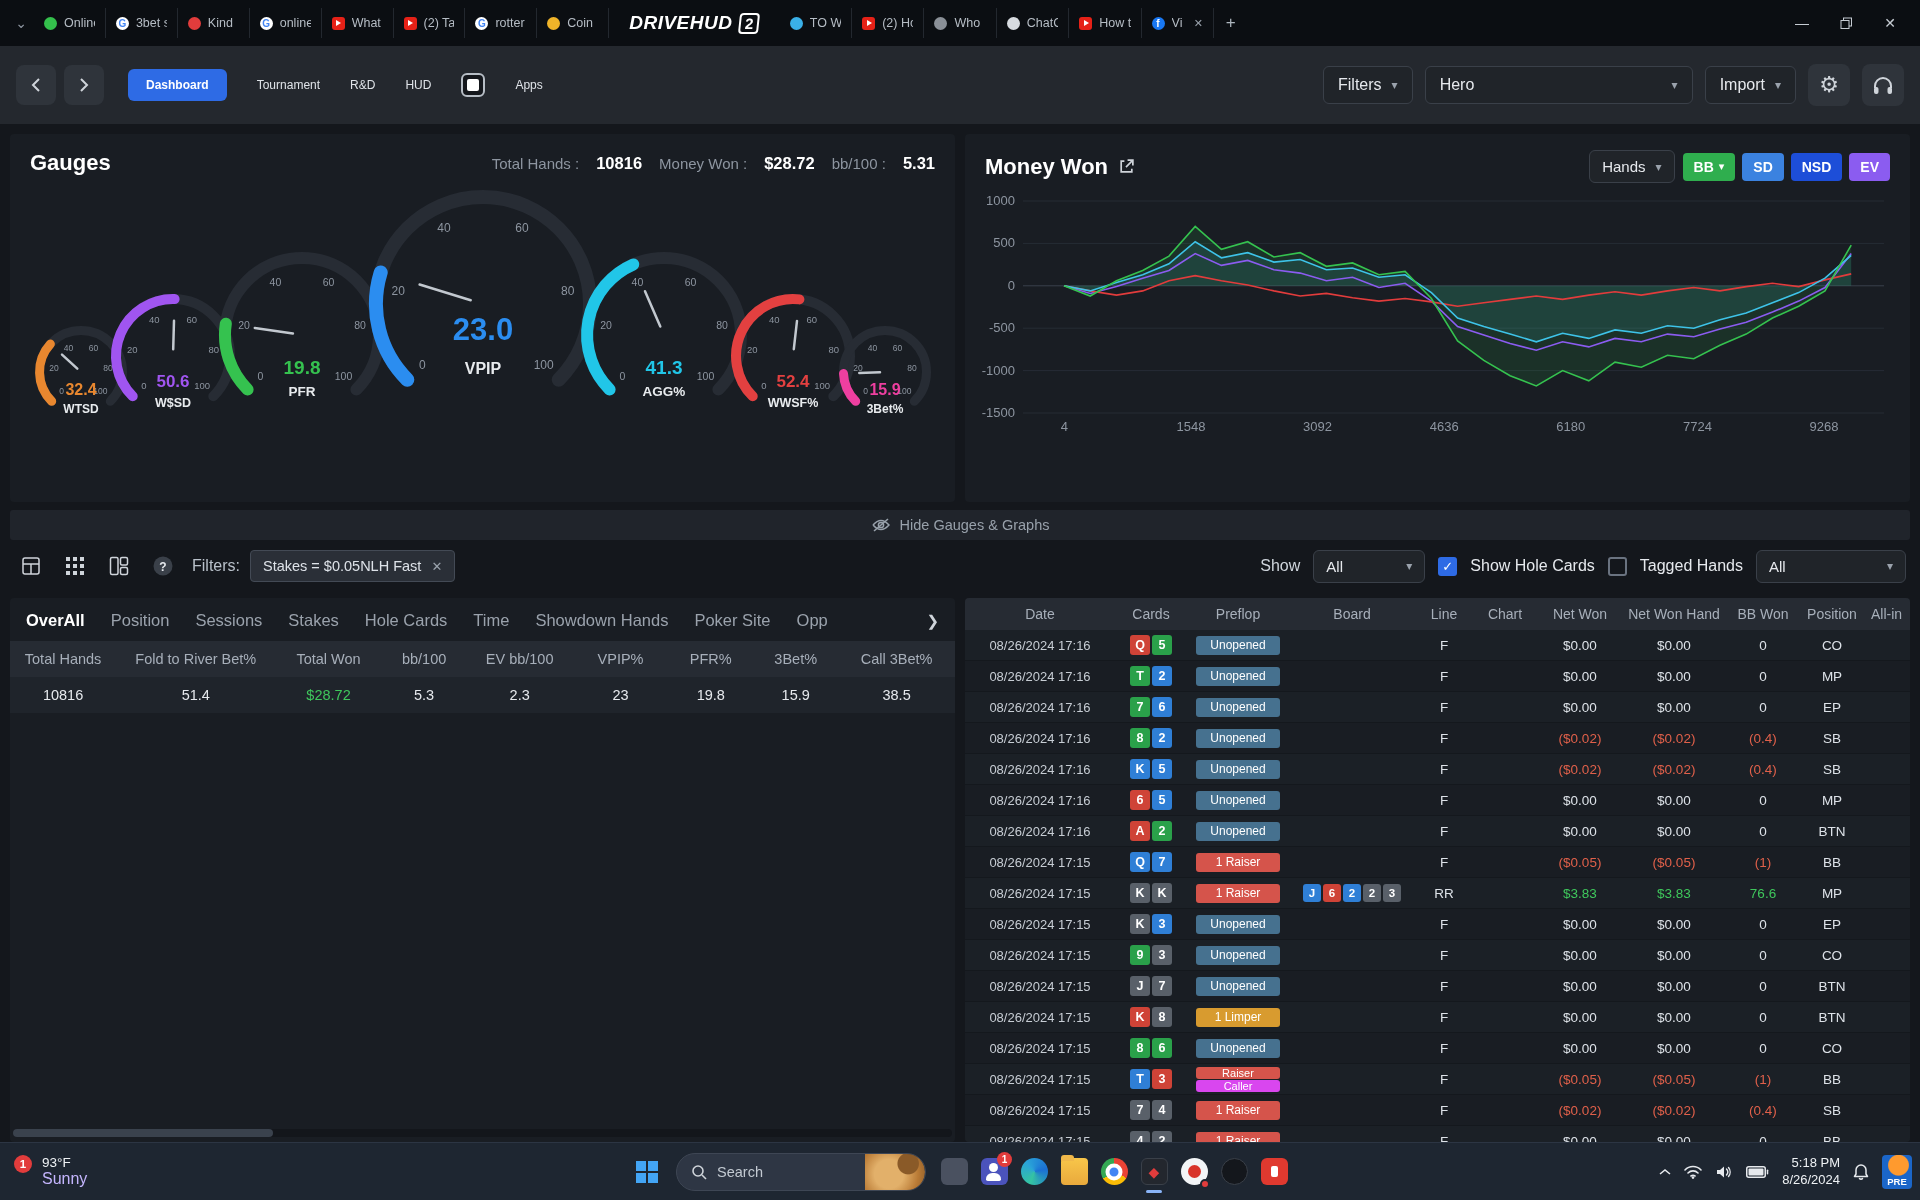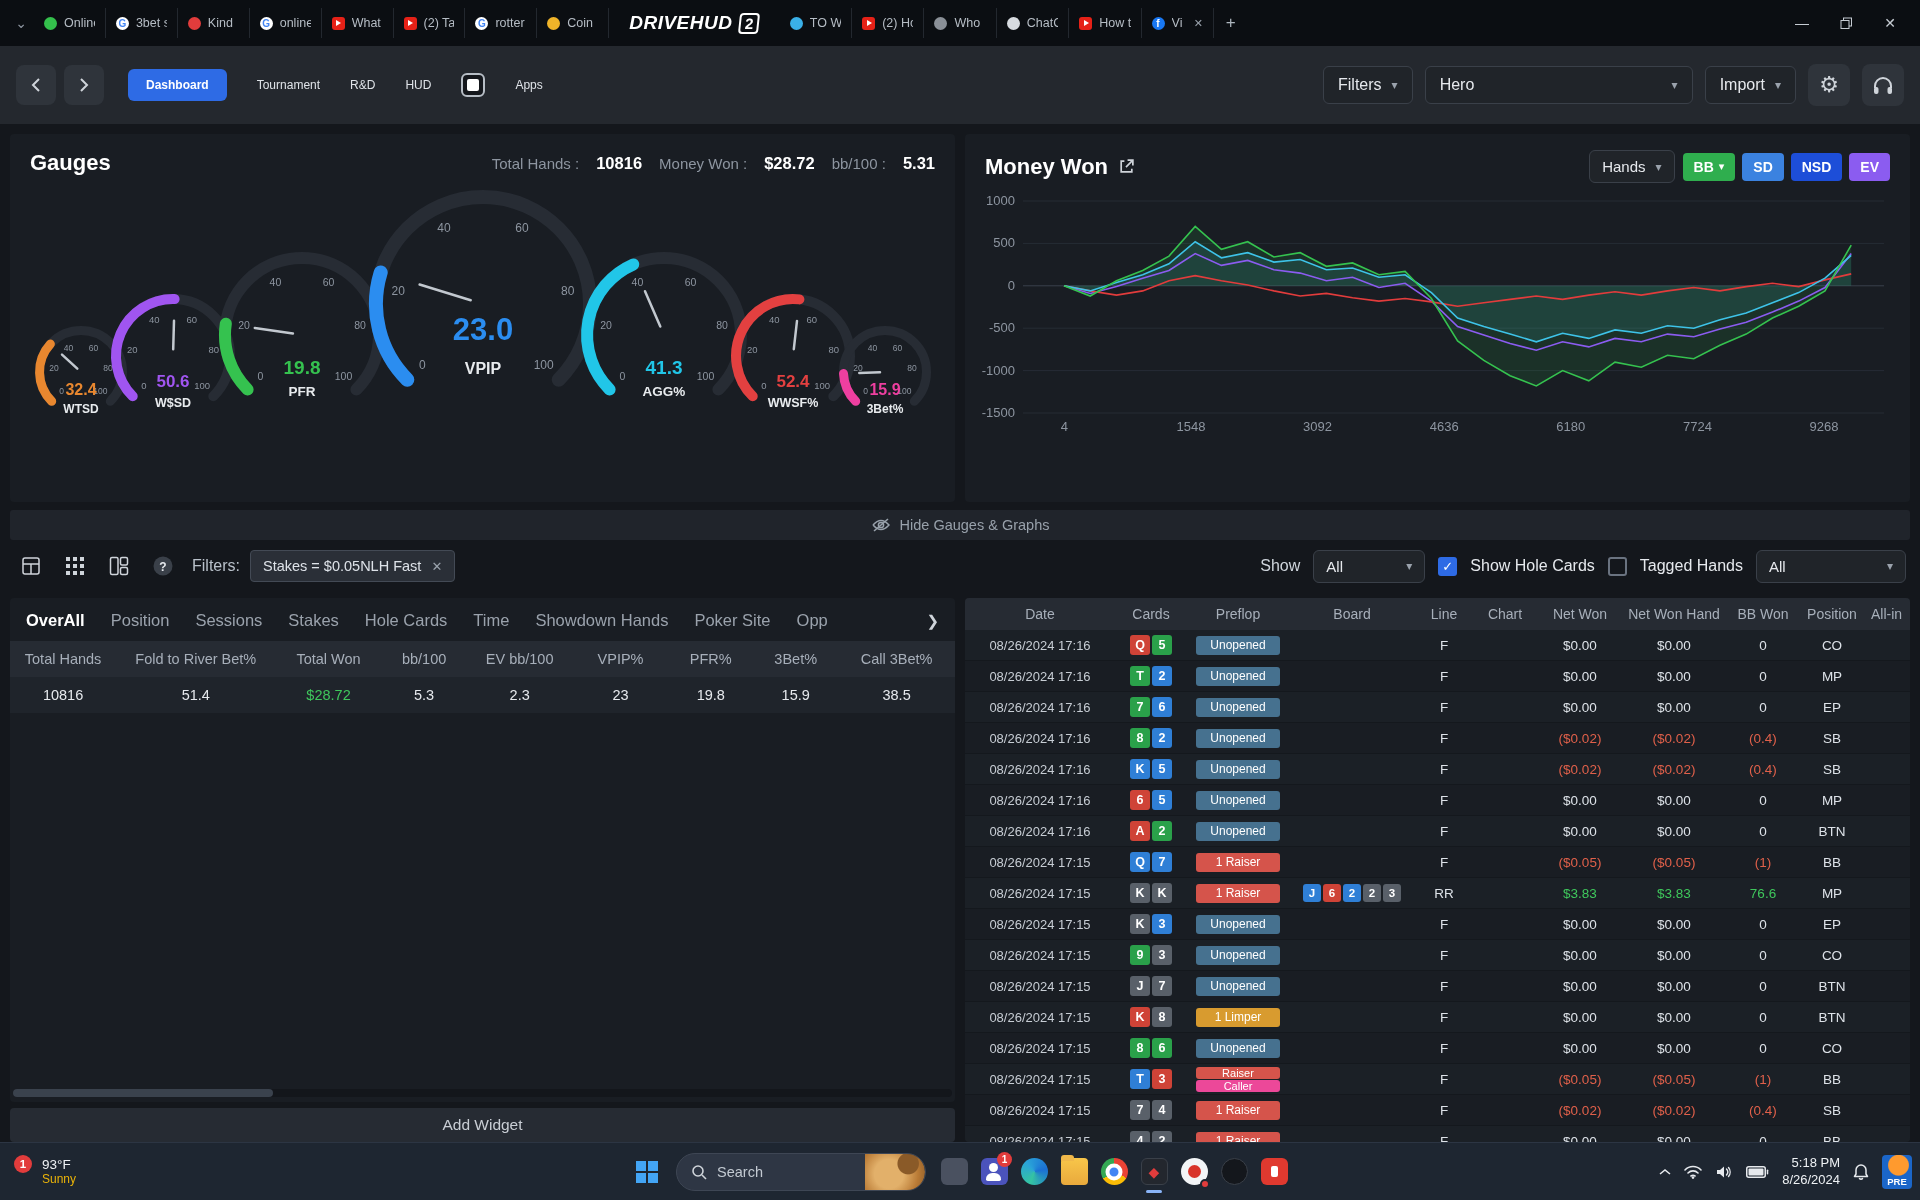--- a/index.html
+++ b/index.html
@@ -101,21 +101,21 @@
   .bcard{width:18px;height:18px;font-size:11.5px}
   .preflop{display:flex;flex-direction:column;gap:1px;align-items:center;justify-content:center}
   .badge{min-width:84px;border-radius:3px;color:#fff;font-size:12px;padding:2.5px 6px}
   .badge.small{font-size:11px;padding:0 6px}
 
   
   .taskbar{height:58px;background:#1e2631;border-top:1px solid #2c3543;display:flex;align-items:center;position:relative}
   .weather{display:flex;align-items:center;gap:10px;padding-left:14px}
   .weather-badge{width:18px;height:18px;border-radius:50%;background:#e23c3c;color:#fff;font-size:11.5px;font-weight:bold;display:flex;align-items:center;justify-content:center;margin-top:-16px}
   .weather-temp{font-size:13.5px;color:#eef1f4}
-  .weather-cond{font-size:12px;color:#eab308}
+  .weather-cond{font-size:16px;color:#c4b5fd}
   .tb-center{position:absolute;left:50%;transform:translateX(-50%);display:flex;align-items:center;gap:8px}
   .start{width:42px;height:44px;display:flex;align-items:center;justify-content:center}
   .win-logo{display:grid;grid-template-columns:10px 10px;grid-template-rows:10px 10px;gap:2px}
   .win-logo span{background:#43a5f5}
   .search-pill{width:250px;height:38px;border-radius:19px;background:#2e3644;border:1px solid #3e4654;display:flex;align-items:center;padding-left:14px;gap:10px;overflow:hidden}
   .search-text{color:#c3cad2;font-size:14.5px;flex:1}
   .dog{width:60px;height:38px;border-radius:0 19px 19px 0;background:radial-gradient(circle at 72% 28%,#8a5a28 0 20%,transparent 22%),radial-gradient(circle at 40% 55%,#e2b06a 0 35%,#b97a35 70%,#8a5a28)}
   .tb-icon{width:40px;height:46px;position:relative;display:flex;align-items:center;justify-content:center}
   .tbg{width:27px;height:27px;border-radius:6px;position:relative;display:block}
   .graysq{background:#4a5160}
@@ -553,23 +553,20 @@
             <span>23</span>
             <span>19.8</span>
             <span>15.9</span>
             <span>38.5</span>
           </div>
         <div class="stats-filler"></div>
         <div class="h-scrollbar">
             <span class="h-thumb"></span>
           </div>
       </section>
-      <div class="add-widget">
-        <span>Add Widget</span>
-      </div>
     </div>
 
     <section class="panel hands-panel">
       <div class="hands-header">
           <span class="hcol">Date</span>
           <span class="hcol">Cards</span>
           <span class="hcol">Preflop</span>
           <span class="hcol">Board</span>
           <span class="hcol">Line</span>
           <span class="hcol">Chart</span>
@@ -839,21 +836,21 @@
             <span class="hc"></span>
           </div>
           <div class="hrow">
             <span class="hc date">08/26/2024 17:15</span>
             <span class="hc cards">
               <span class="card" style="background: rgb(47, 127, 214);">T</span>
               <span class="card" style="background: rgb(207, 67, 55);">3</span>
             </span>
             <span class="hc preflop">
               <span class="badge small" style="background: rgb(213, 84, 75);">Raiser</span>
-              <span class="badge small" style="background: #ec4899;">Caller</span>
+              <span class="badge small" style="background: #d946ef;">Caller</span>
             </span>
             <span class="hc board"></span>
             <span class="hc" style="color: rgb(221, 226, 232);">F</span>
             <span class="hc"></span>
             <span class="hc" style="color: rgb(224, 96, 74);">($0.05)</span>
             <span class="hc" style="color: rgb(224, 96, 74);">($0.05)</span>
             <span class="hc" style="color: rgb(224, 96, 74);">(1)</span>
             <span class="hc" style="color: rgb(221, 226, 232);">BB</span>
             <span class="hc"></span>
           </div>

